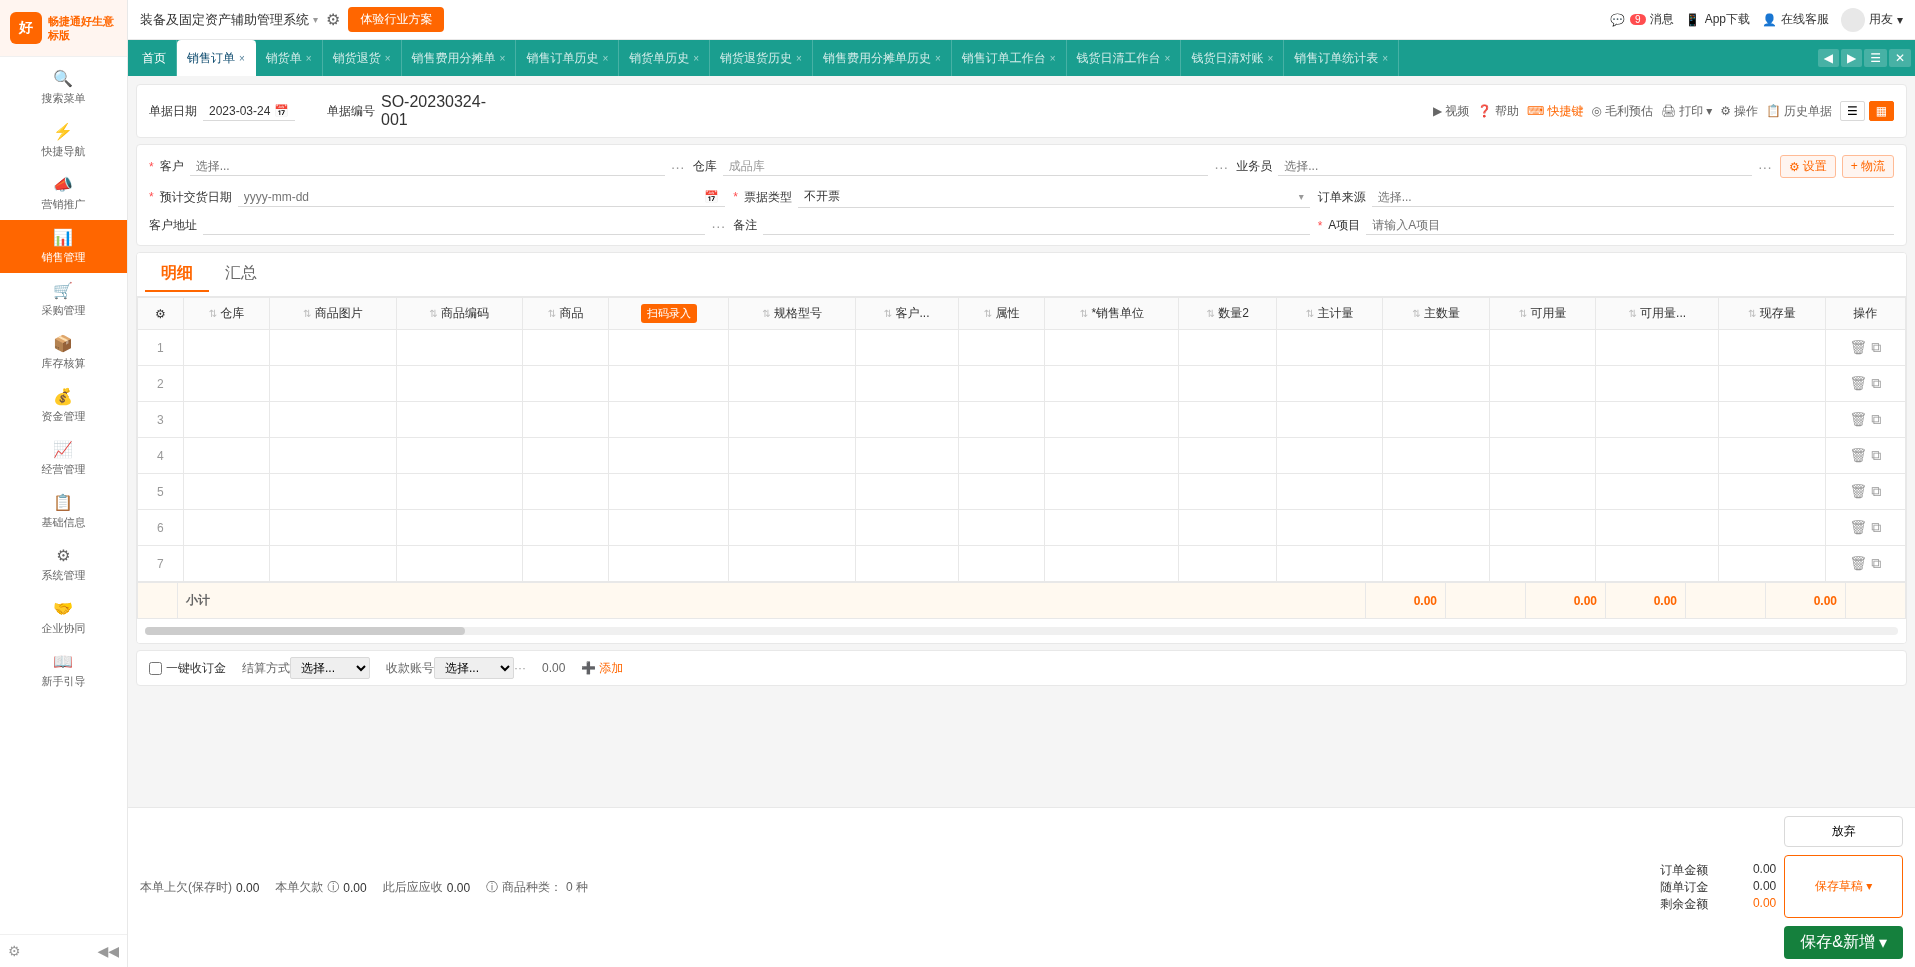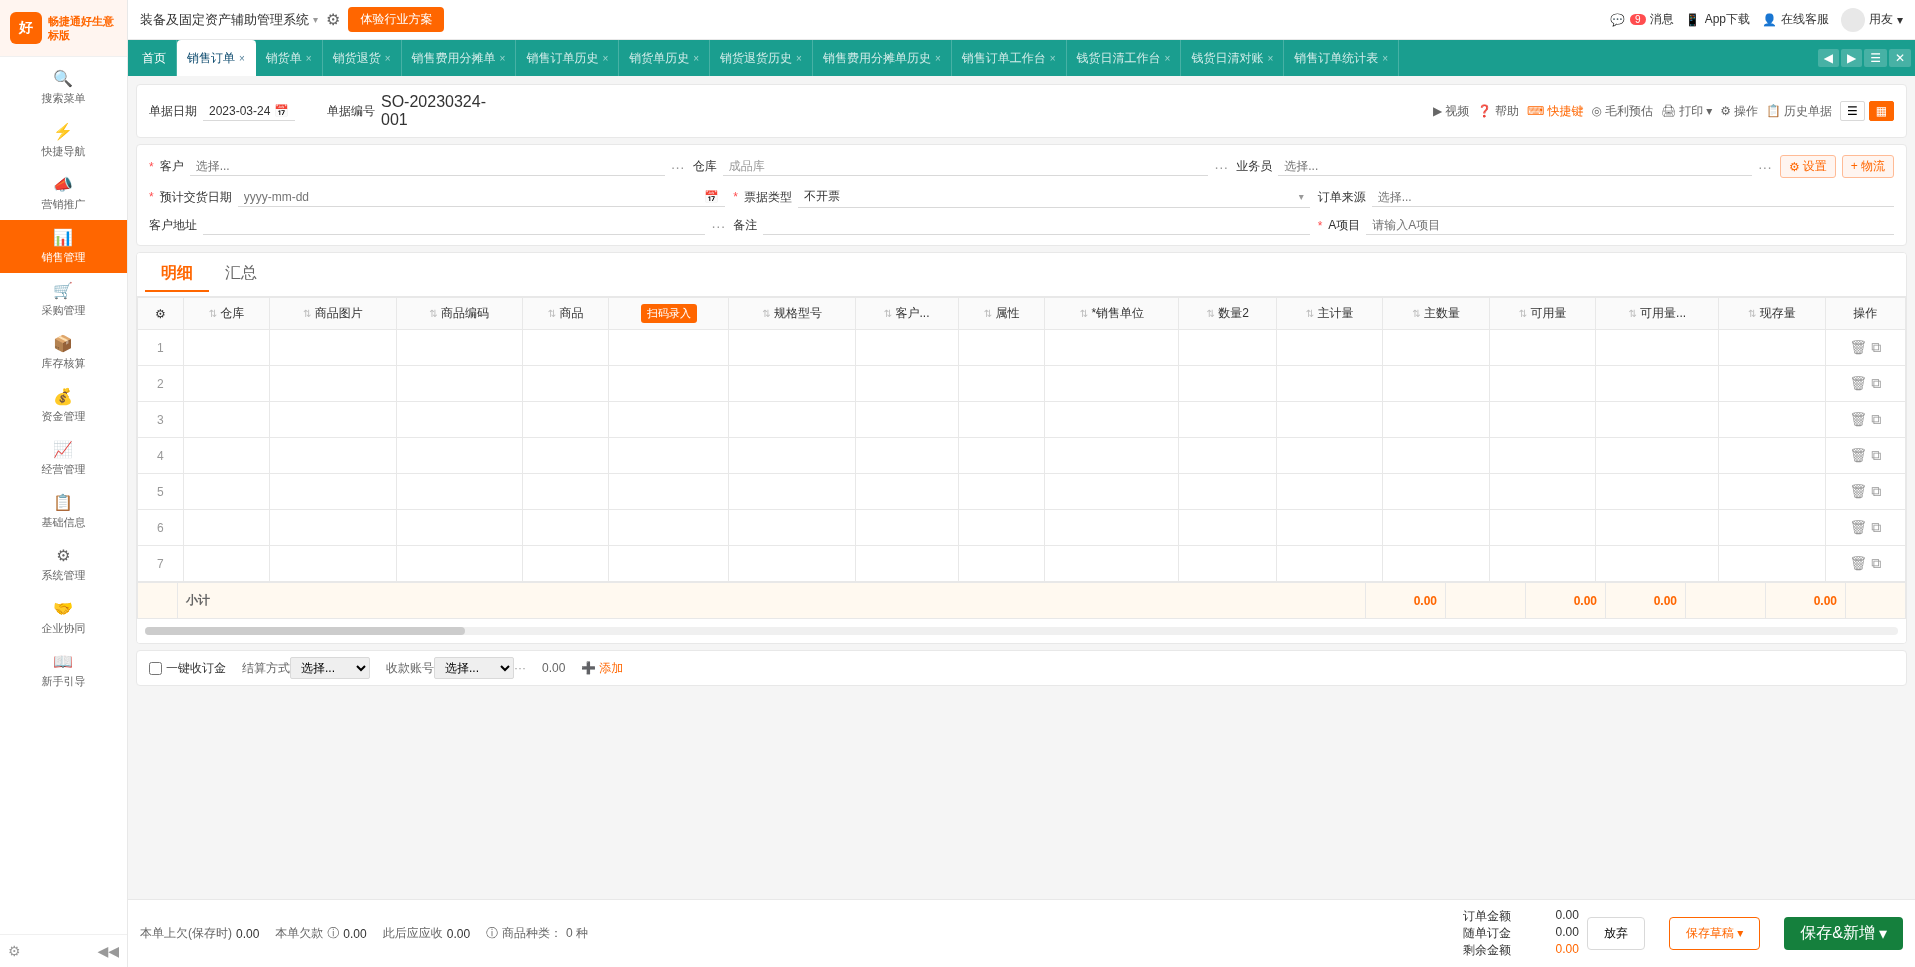--- a/index.html
+++ b/index.html
@@ -104,23 +104,23 @@
 
     
     .footer { background: #fff; border-top: 1px solid #e8e8e8; padding: 8px 12px; display: flex; align-items: center; justify-content: space-between; }
     .footer-left { display: flex; gap: 16px; font-size: 12px; color: #666; }
     .footer-info { display: flex; align-items: center; gap: 4px; }
     .footer-right { display: flex; gap: 8px; align-items: center; }
     .footer-summary { text-align: right; font-size: 12px; }
     .summary-row { display: flex; gap: 8px; justify-content: flex-end; color: #333; }
     .summary-val { min-width: 60px; text-align: right; }
     .summary-val.orange { color: #ff6600; }
-    .footer-btns { display: flex; gap: 24px; }
+    .footer-btns { display: flex; gap: 8px; flex-direction: column; }
     .btn-discard { border: 1px solid #d9d9d9; background: #fff; padding: 6px 16px; border-radius: 4px; cursor: pointer; font-size: 12px; }
-    .btn-save-draft { border: 1px solid #ff6600; background: #fff; color: #ff6600; padding: 6px 16px; border-radius: 4px; cursor: pointer; font-size: 12px; }
+    .btn-save-draft { border: 1px solid #ff6600; background: #fff; color: #ff6600; padding: 22px 16px; border-radius: 4px; cursor: pointer; font-size: 12px; }
     .btn-save-new { background: #15803d; color: white; border: none; padding: 6px 16px; border-radius: 4px; cursor: pointer; font-size: 16px; display: flex; align-items: center; gap: 4px; }
 
     .orange-text { color: #ff6600; }
     .setting-btn { background: #fff5f0; color: #ff6600; border: 1px solid #ffbb96; padding: 2px 8px; border-radius: 3px; cursor: pointer; font-size: 12px; display: flex; align-items: center; gap: 3px; }
     .add-row-btn { background: #fff5f0; color: #ff6600; border: 1px solid #ffbb96; padding: 2px 8px; border-radius: 3px; cursor: pointer; font-size: 12px; display: flex; align-items: center; gap: 3px; }
   </style>
 </head>
 <body>
 
 <div class="app-container">

